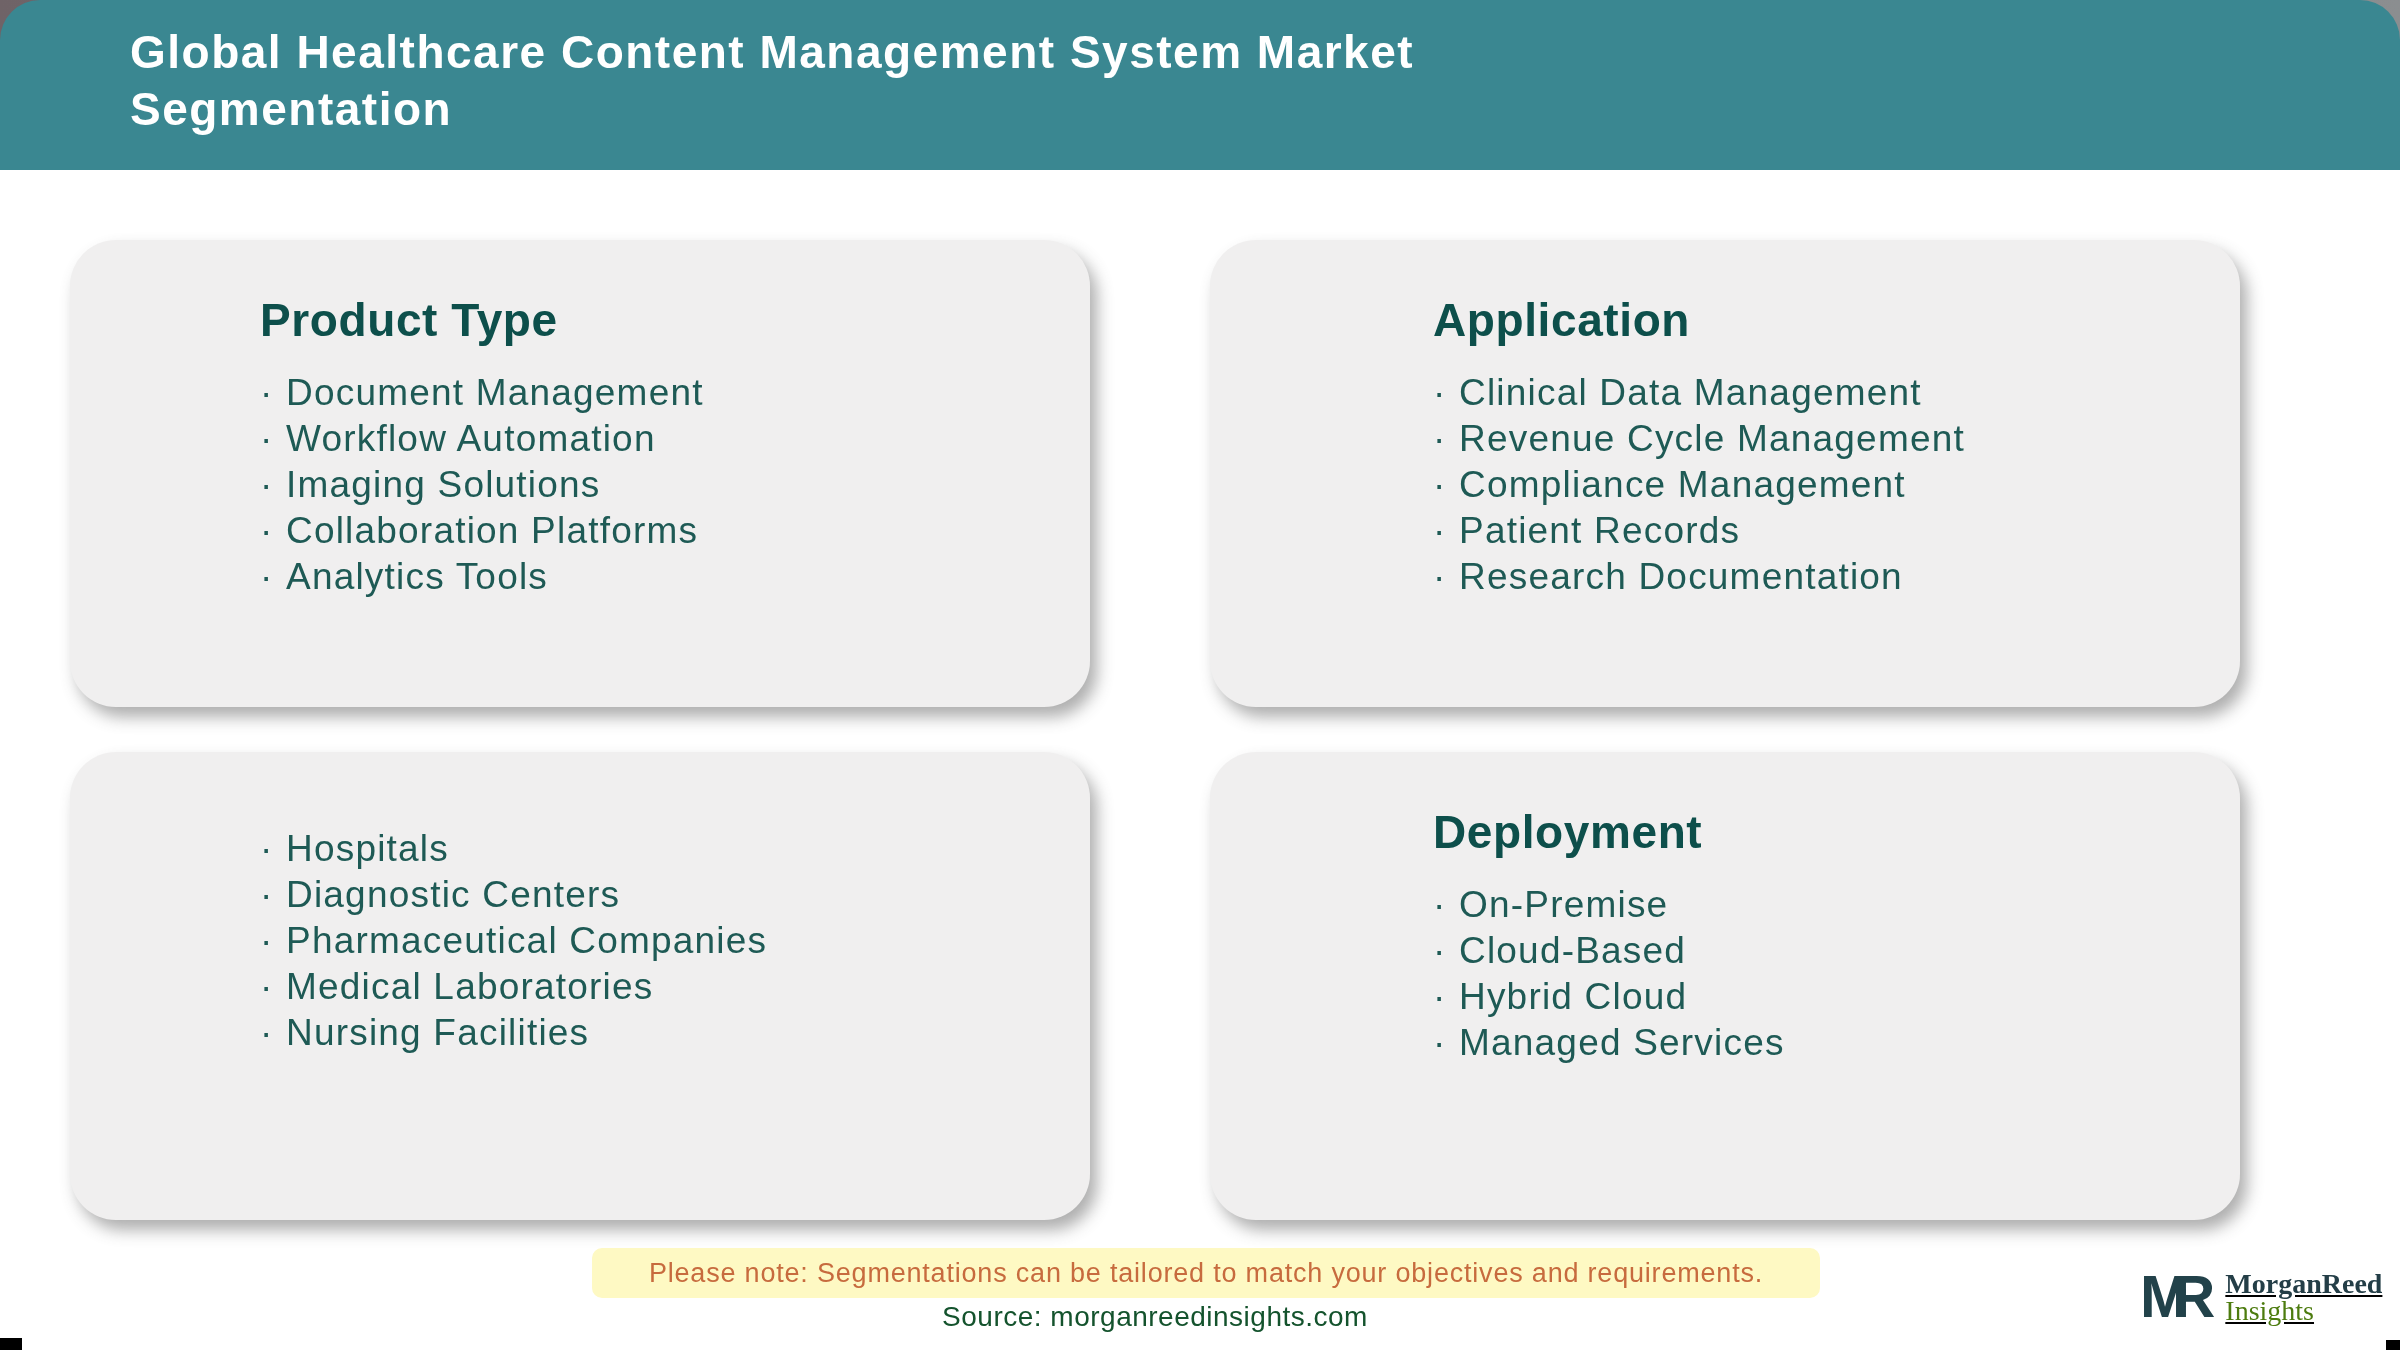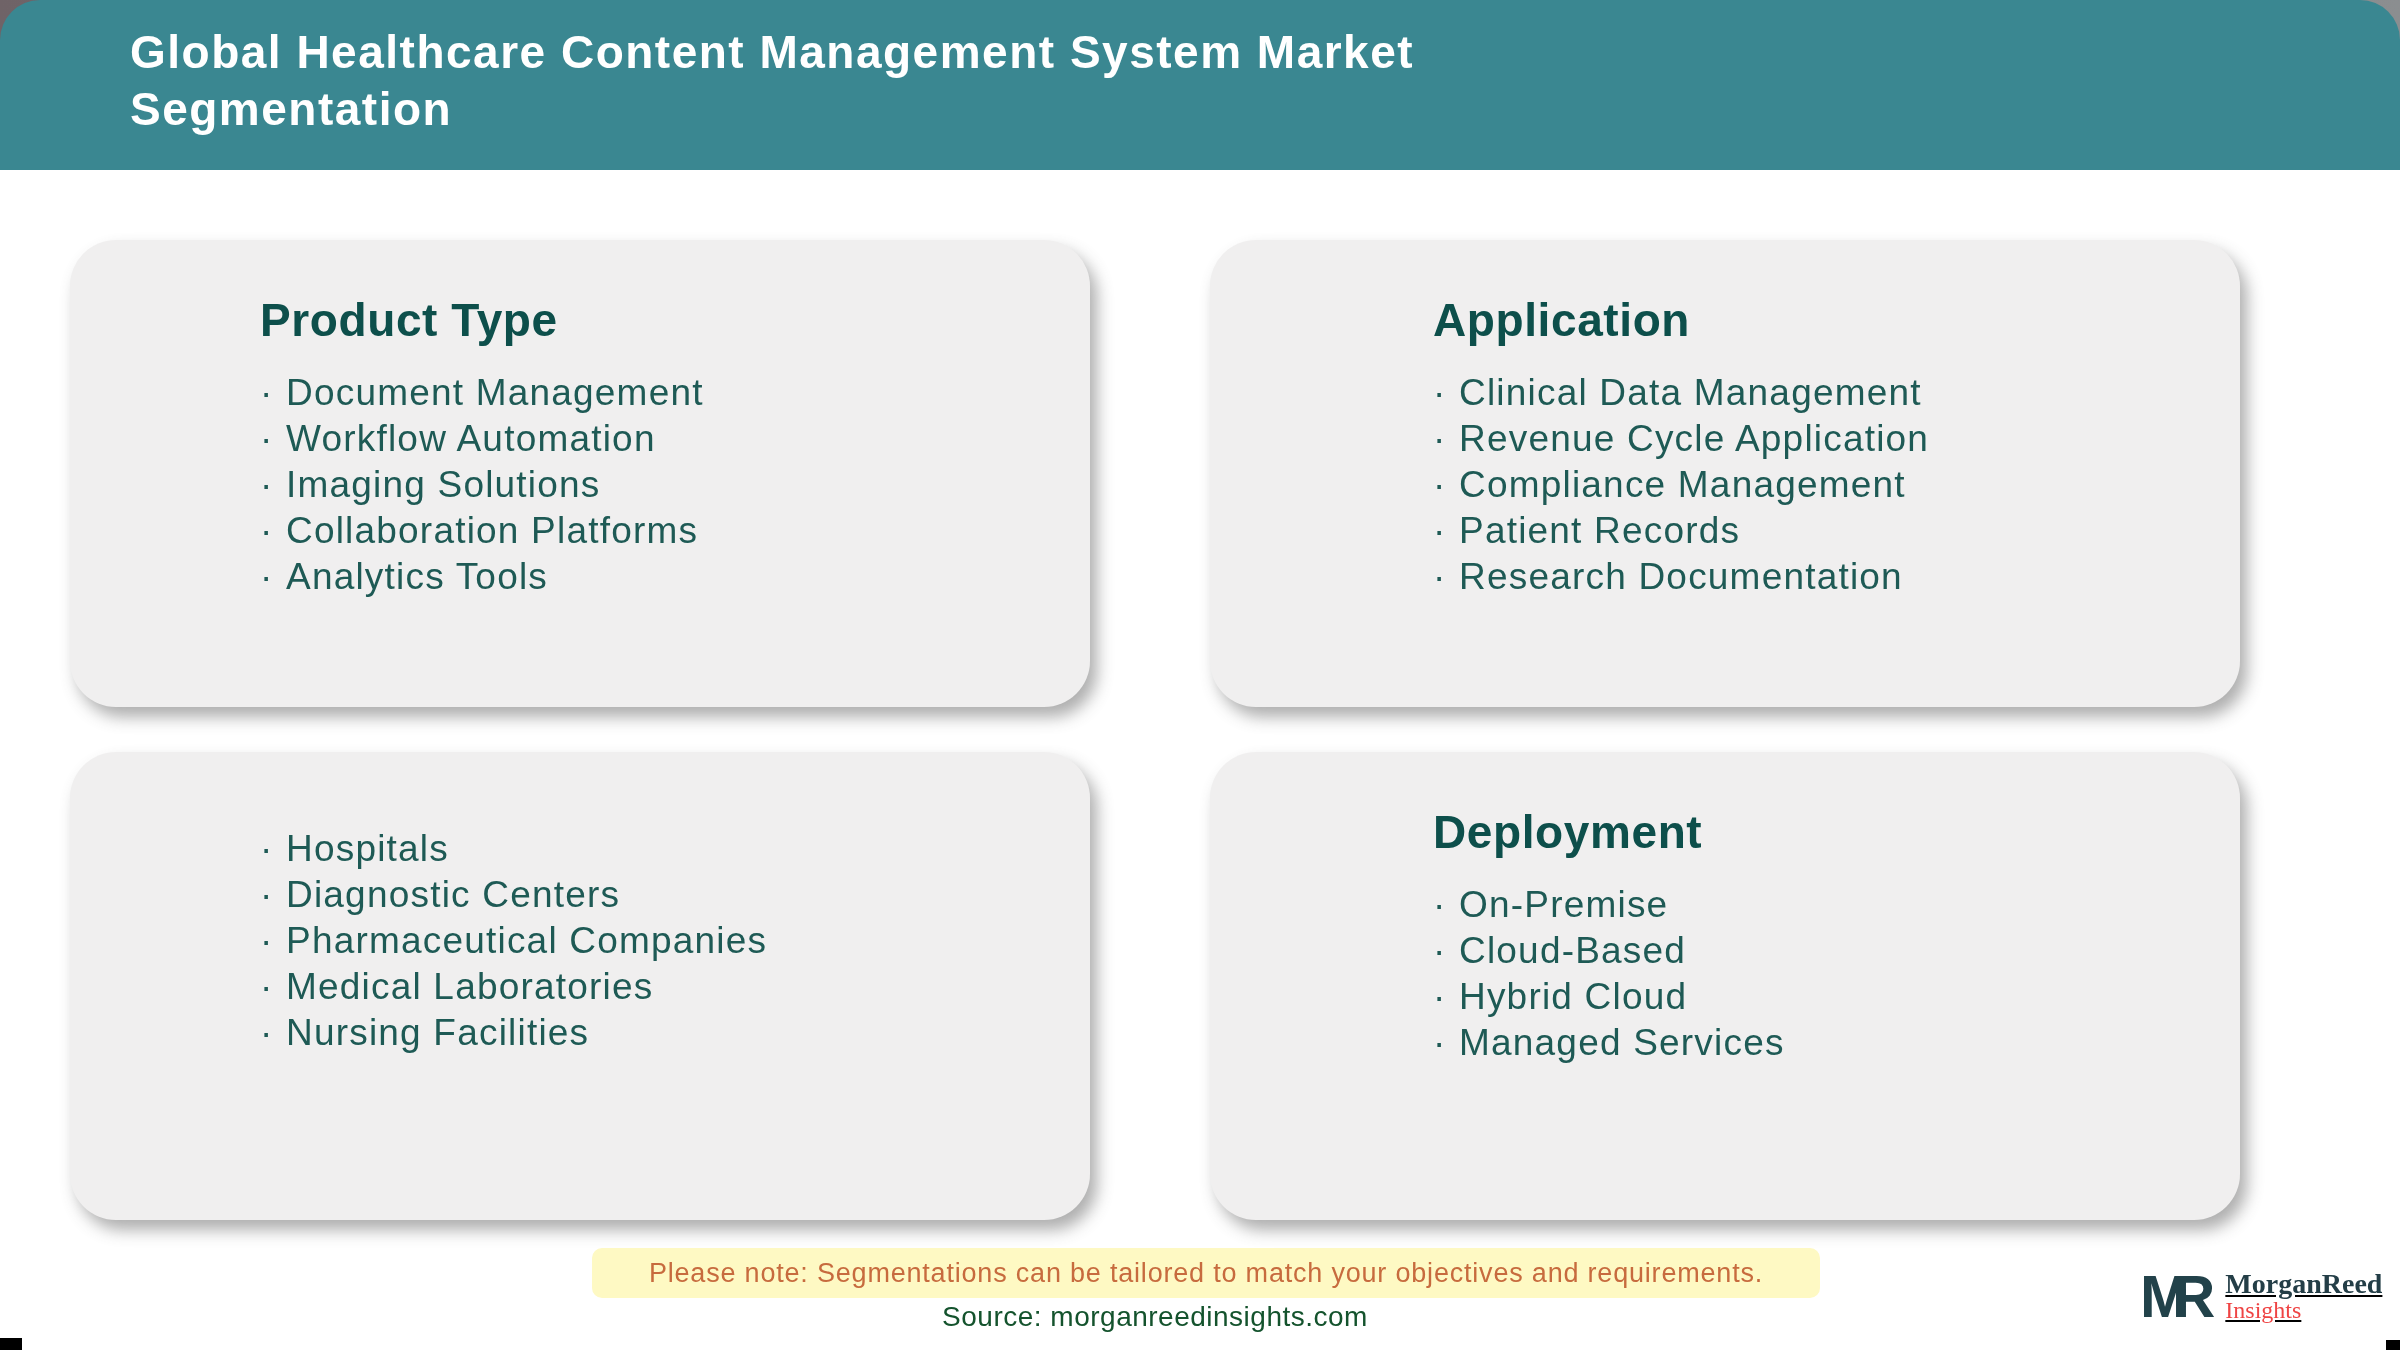--- a/index.html
+++ b/index.html
@@ -71,21 +71,21 @@
   }
   .monogram .m{letter-spacing:0;}
   .monogram .r{margin-left:-18px;}
   .logo-text{display:flex;flex-direction:column;justify-content:center;text-decoration:underline;}
   .brand-name{
     font-family:"Liberation Serif",serif;font-weight:700;
     font-size:28px;color:#243e47;line-height:27px;
   }
   .brand-tagline{
     font-family:"Liberation Serif",serif;font-weight:400;
-    font-size:24px;color:#ef4444;line-height:27px;
+    font-size:28px;color:#4d7c0f;line-height:27px;
   }
 
   
   .corner-mark{position:absolute;background:#000000;}
   .mark-left{left:0;top:1338px;width:22px;height:12px;}
   .mark-right{right:0;top:1340px;width:14px;height:10px;}
 </style>
 </head>
 <body>
 
@@ -105,21 +105,21 @@
       <li>Analytics Tools</li>
     </ul>
   </div>
 </section>
 
 <section class="card card-tr">
   <div class="inner">
     <h2 class="card-title">Application</h2>
     <ul>
       <li>Clinical Data Management</li>
-      <li>Revenue Cycle Application</li>
+      <li>Revenue Cycle Management</li>
       <li>Compliance Management</li>
       <li>Patient Records</li>
       <li>Research Documentation</li>
     </ul>
   </div>
 </section>
 
 <section class="card card-bl">
   <div class="inner">
     <ul>

